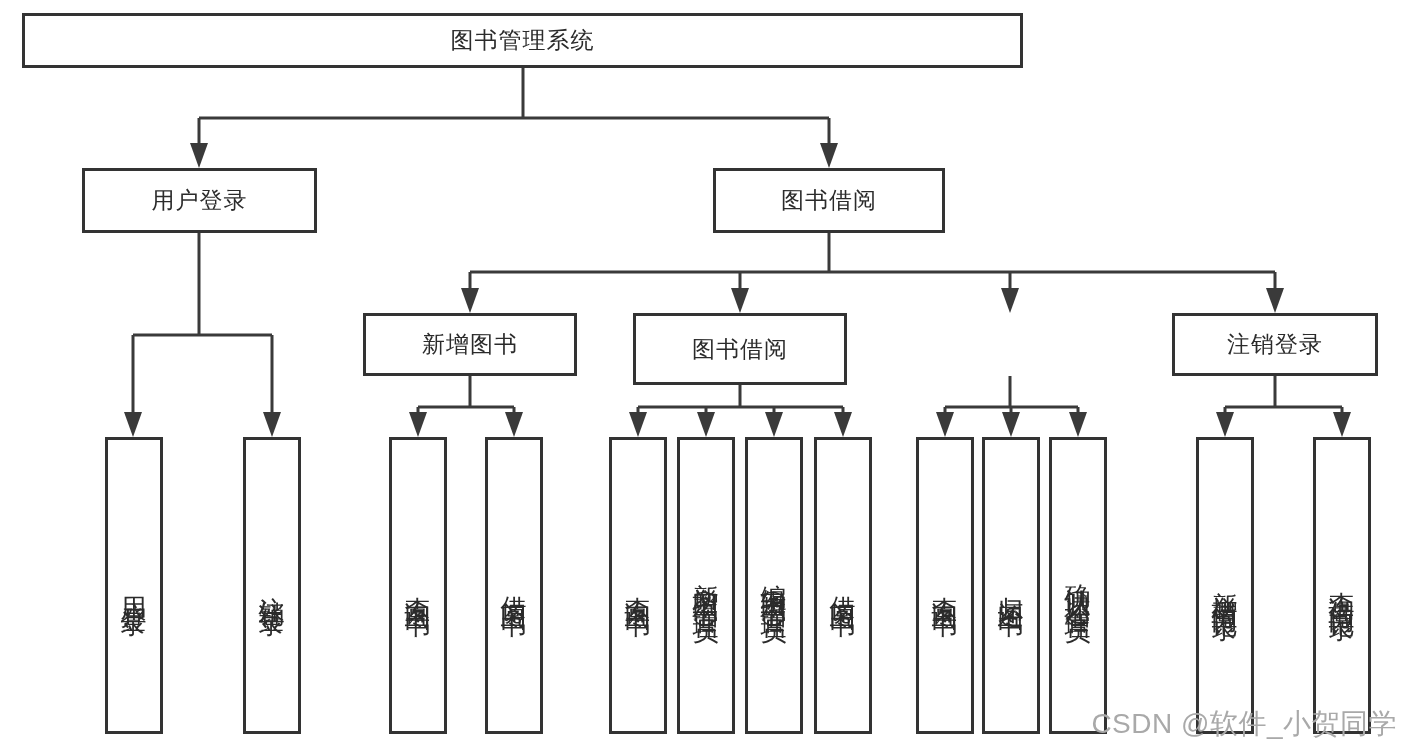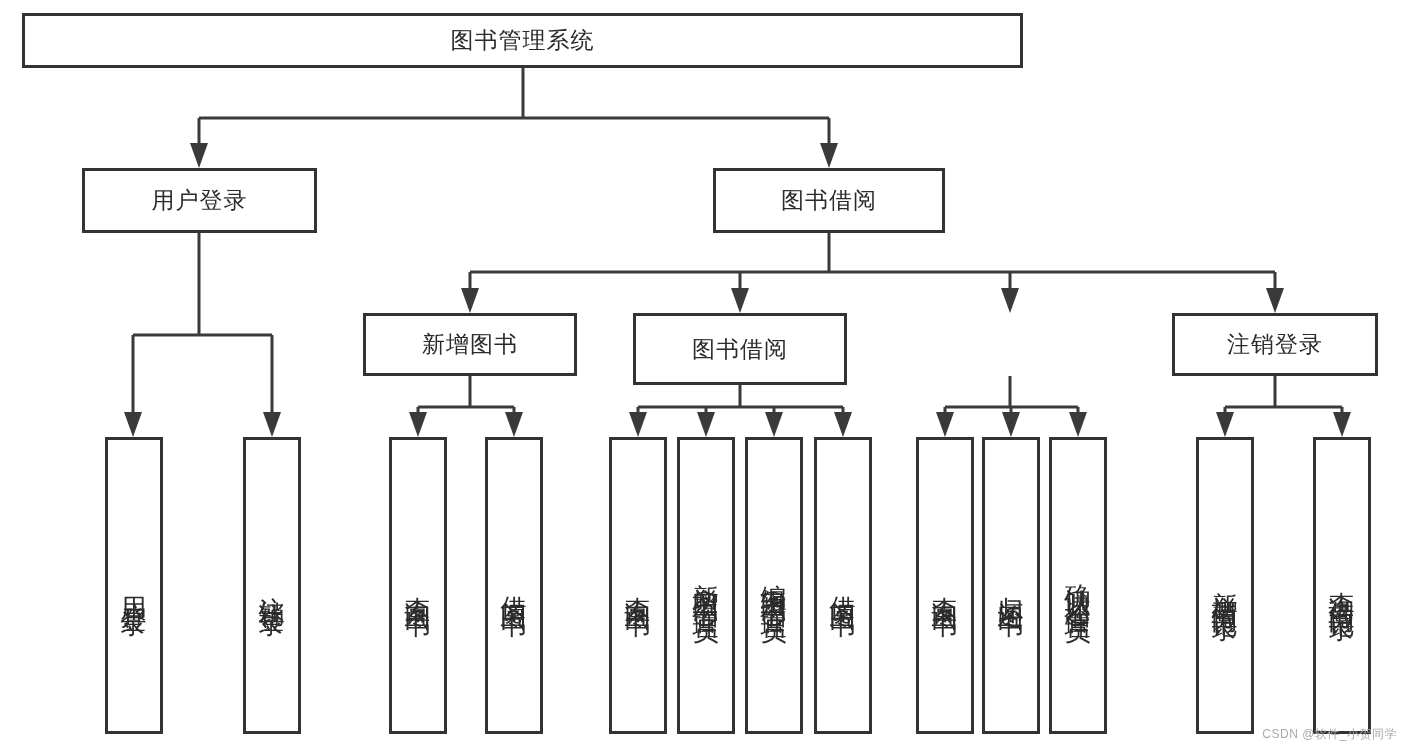--- a/index.html
+++ b/index.html
@@ -37,21 +37,21 @@
   .vbox .vtext{
     writing-mode:vertical-rl;
     text-orientation:mixed;
     font-size:26px;
     letter-spacing:5px;
     line-height:1;
   }
   .watermark{
     position:absolute;
     right:8px;bottom:4px;
-    font-size:12px;
+    font-size:28px;
     color:var(--watermark);
     letter-spacing:0.5px;
     z-index:5;
     white-space:nowrap;
     text-align:center;
   }
 </style>
 </head>
 <body>
 

